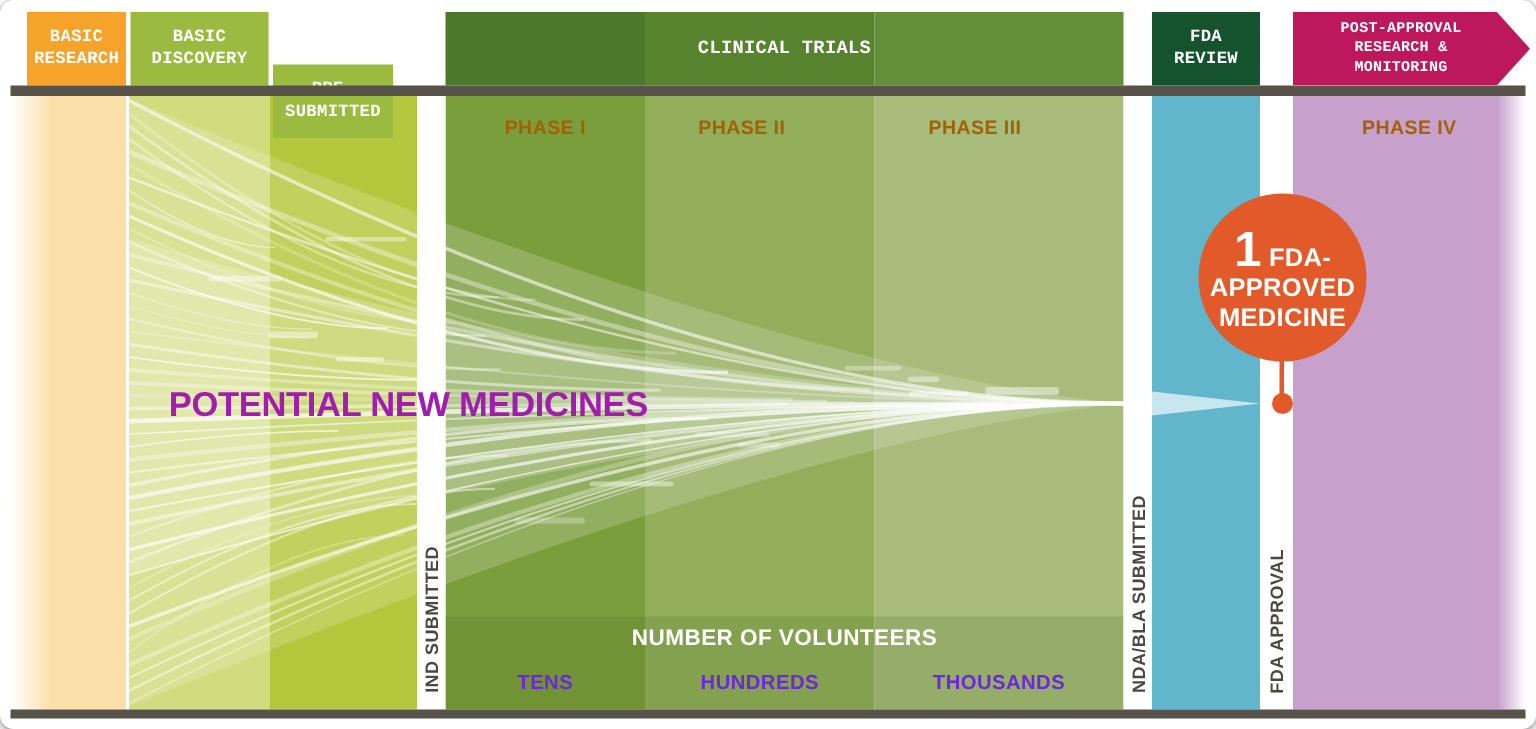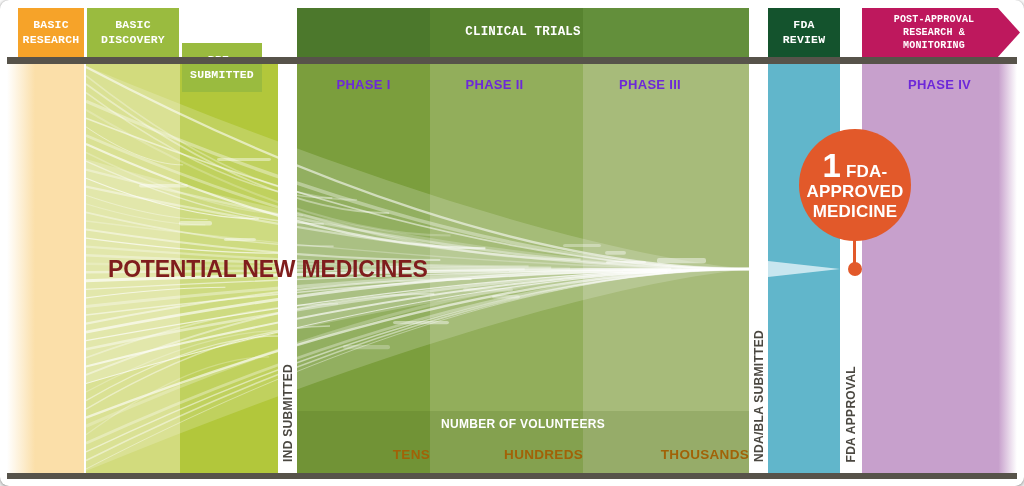--- a/index.html
+++ b/index.html
@@ -40,31 +40,31 @@
   #col-fda{left:768px;width:72px;background:#61B6CB;}
   #band-approval{left:840px;width:22px;}
   #col-p4{left:862px;width:155px;background:linear-gradient(90deg,#C7A0CC 88%,#fff 100%);}
   
   .vtext{position:absolute;bottom:11px;left:50%;transform:translateX(-50%) rotate(180deg);
          writing-mode:vertical-rl;font-size:12px;font-weight:bold;color:#4B4841;
          letter-spacing:.3px;white-space:nowrap;}
   
   #funnel-svg{position:absolute;left:7px;top:64px;z-index:2;}
   
-  .phase{position:absolute;top:77px;z-index:4;color:#6d28d9;font-weight:bold;font-size:13px;
+  .phase{position:absolute;top:77px;z-index:4;color:#a16207;font-weight:bold;font-size:13px;
          text-align:center;letter-spacing:.3px;}
   #ph1{left:297px;width:133px;} #ph2{left:430px;width:129px;}
   #ph3{left:567px;width:166px;} #ph4{left:862px;width:155px;}
-  #pnm{position:absolute;left:108px;top:256px;width:324px;text-align:left;font-size:23px;
-       font-weight:bold;color:#7f1d1d;z-index:4;letter-spacing:-.2px;}
+  #pnm{position:absolute;left:108px;top:256px;width:324px;text-align:right;font-size:23px;
+       font-weight:bold;color:#a21caf;z-index:4;letter-spacing:-.2px;}
   #vol-band{position:absolute;left:297px;top:411px;width:452px;height:62px;
             background:rgba(62,92,20,.16);z-index:3;}
   #vol-title{position:absolute;left:297px;top:417px;width:452px;text-align:center;color:#fff;
-             font-weight:bold;font-size:12px;z-index:4;letter-spacing:.3px;}
-  .vol{position:absolute;top:447px;color:#a16207;font-weight:bold;font-size:13.5px;text-align:right;
+             font-weight:bold;font-size:15px;z-index:4;letter-spacing:.3px;}
+  .vol{position:absolute;top:447px;color:#6d28d9;font-weight:bold;font-size:13.5px;text-align:center;
        z-index:4;letter-spacing:.3px;}
   #vol1{left:297px;width:133px;} #vol2{left:430px;width:153px;} #vol3{left:583px;width:166px;}
   
   #app-circle{position:absolute;left:799px;top:129px;width:112px;height:112px;border-radius:50%;
               background:#E2592A;z-index:5;display:flex;flex-direction:column;align-items:center;
               justify-content:center;color:#fff;font-weight:bold;text-align:center;}
   .app-row{display:flex;align-items:baseline;gap:5px;}
   .app-count{font-size:33px;line-height:1;}
   .app-line{font-size:17px;line-height:1.12;letter-spacing:.2px;}
   #app-stem{position:absolute;left:853px;top:239px;width:3px;height:25px;background:#E2592A;z-index:5;}

